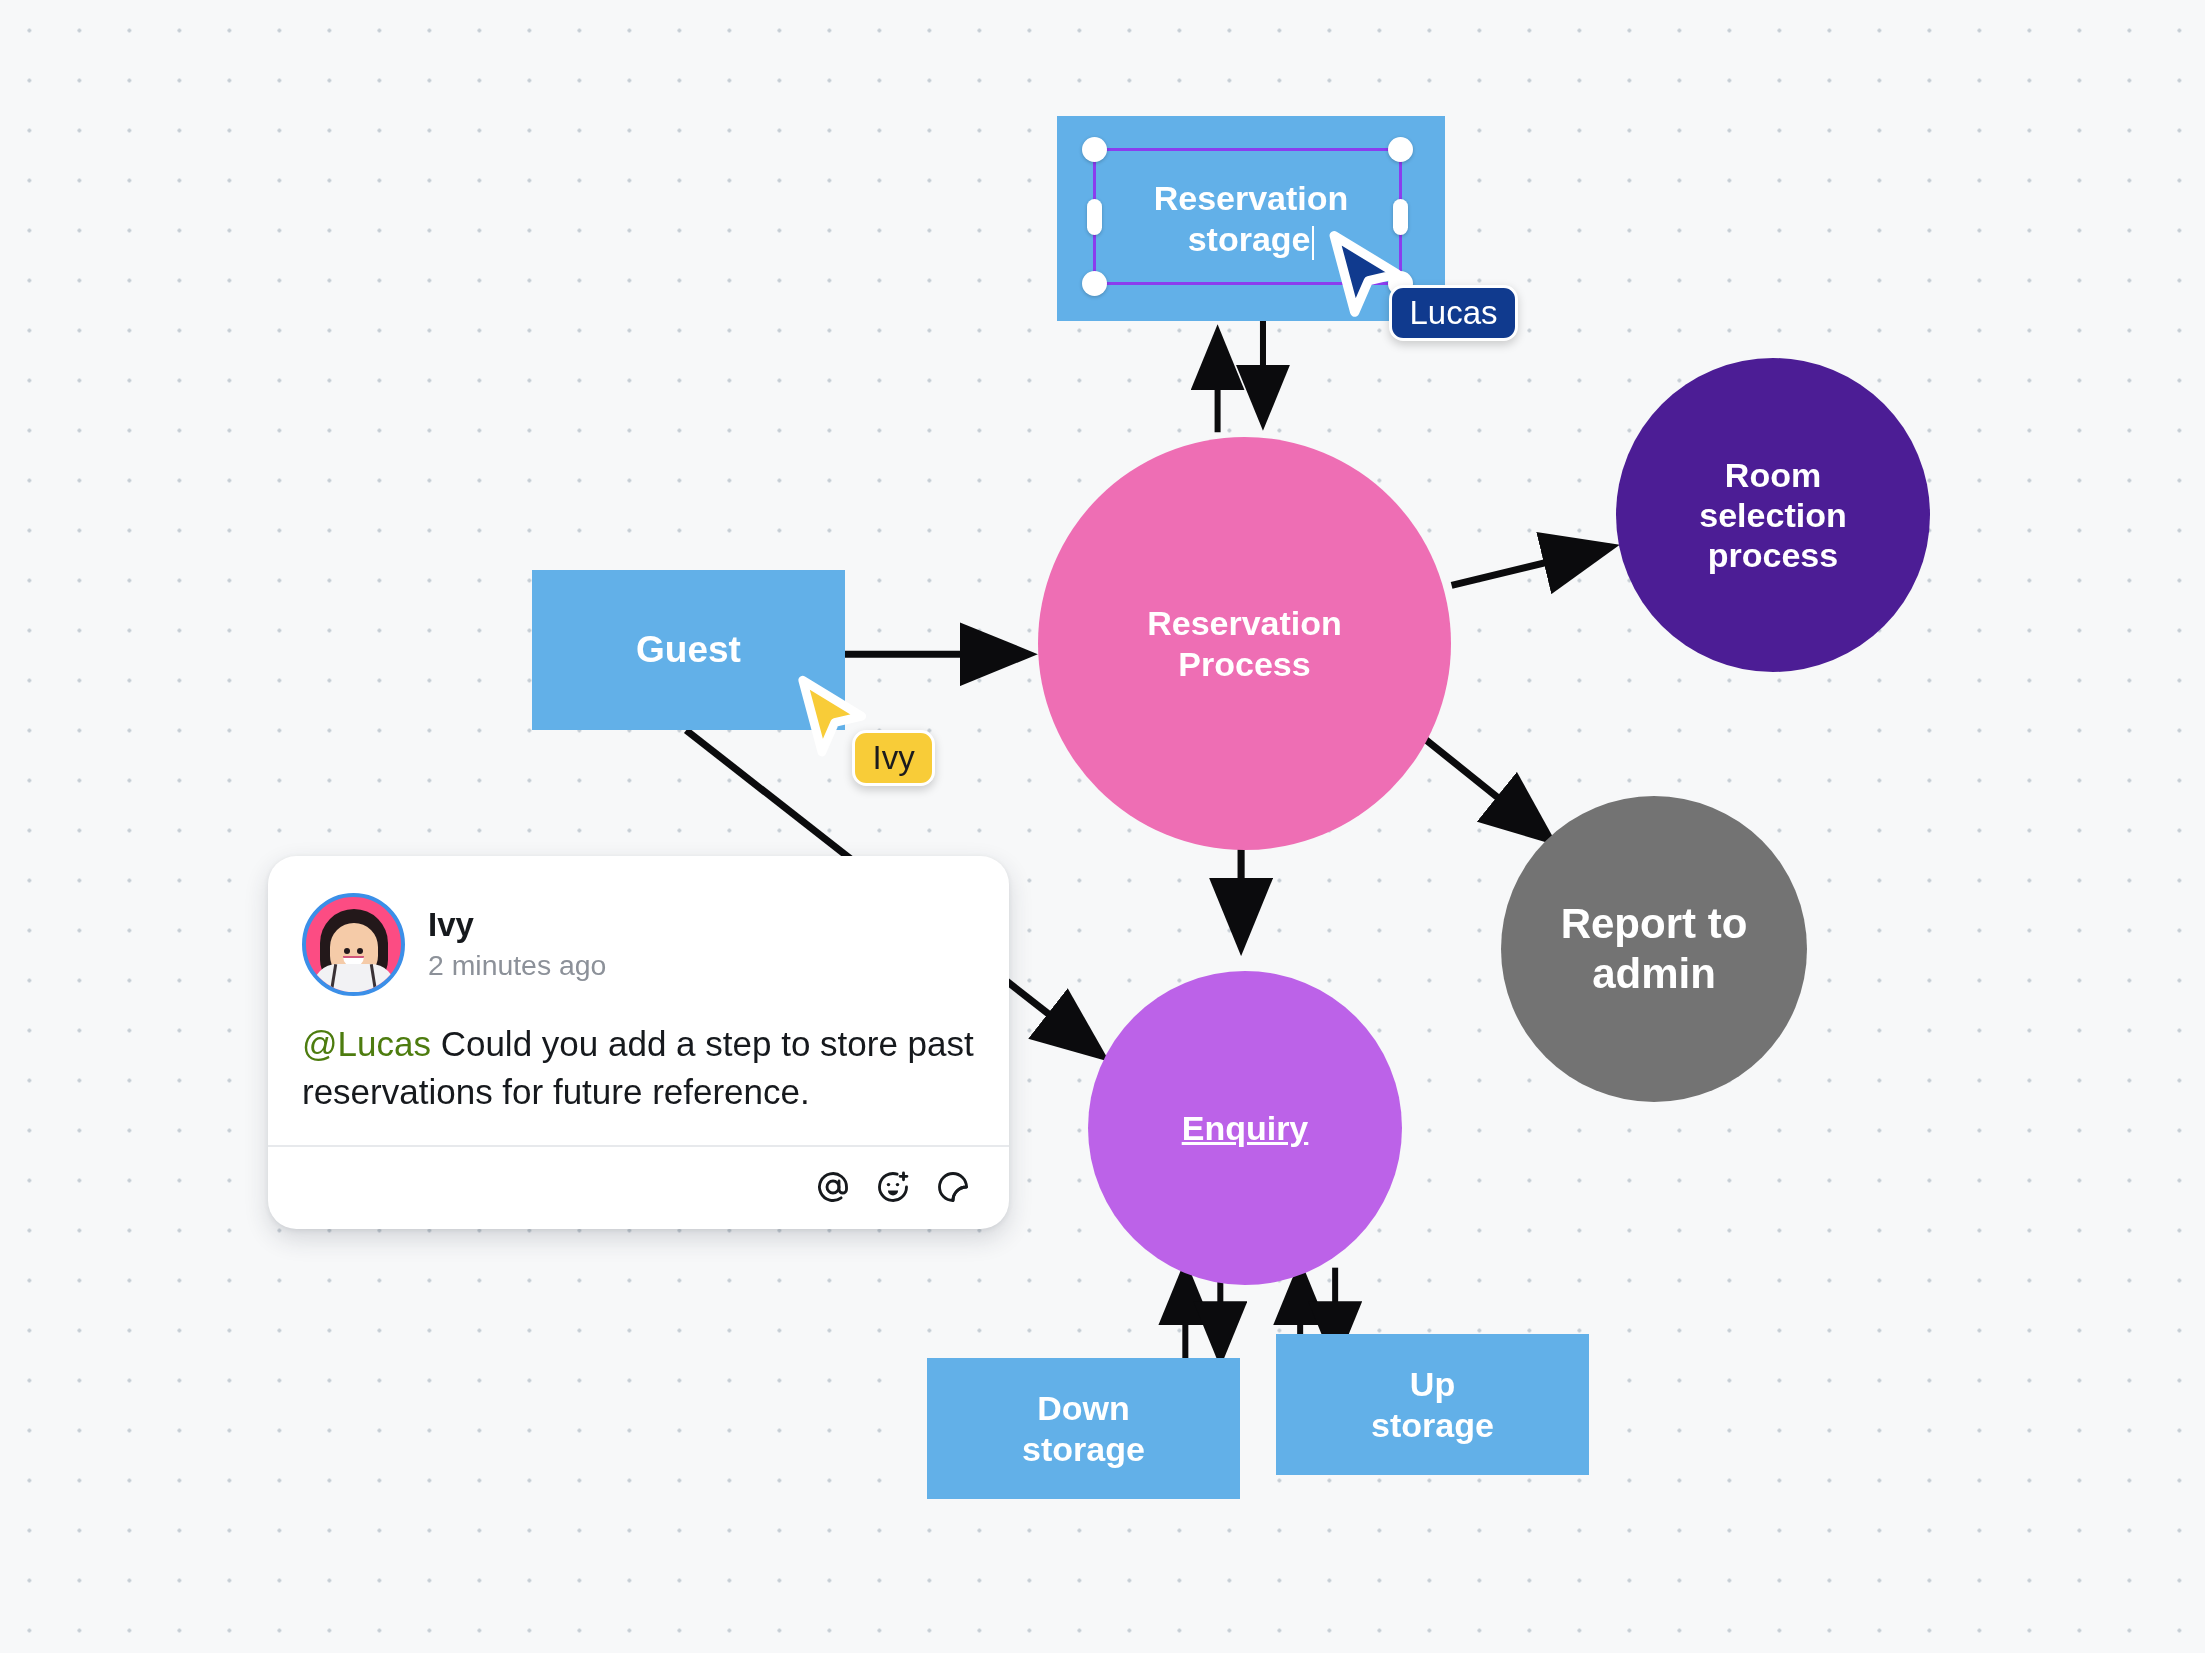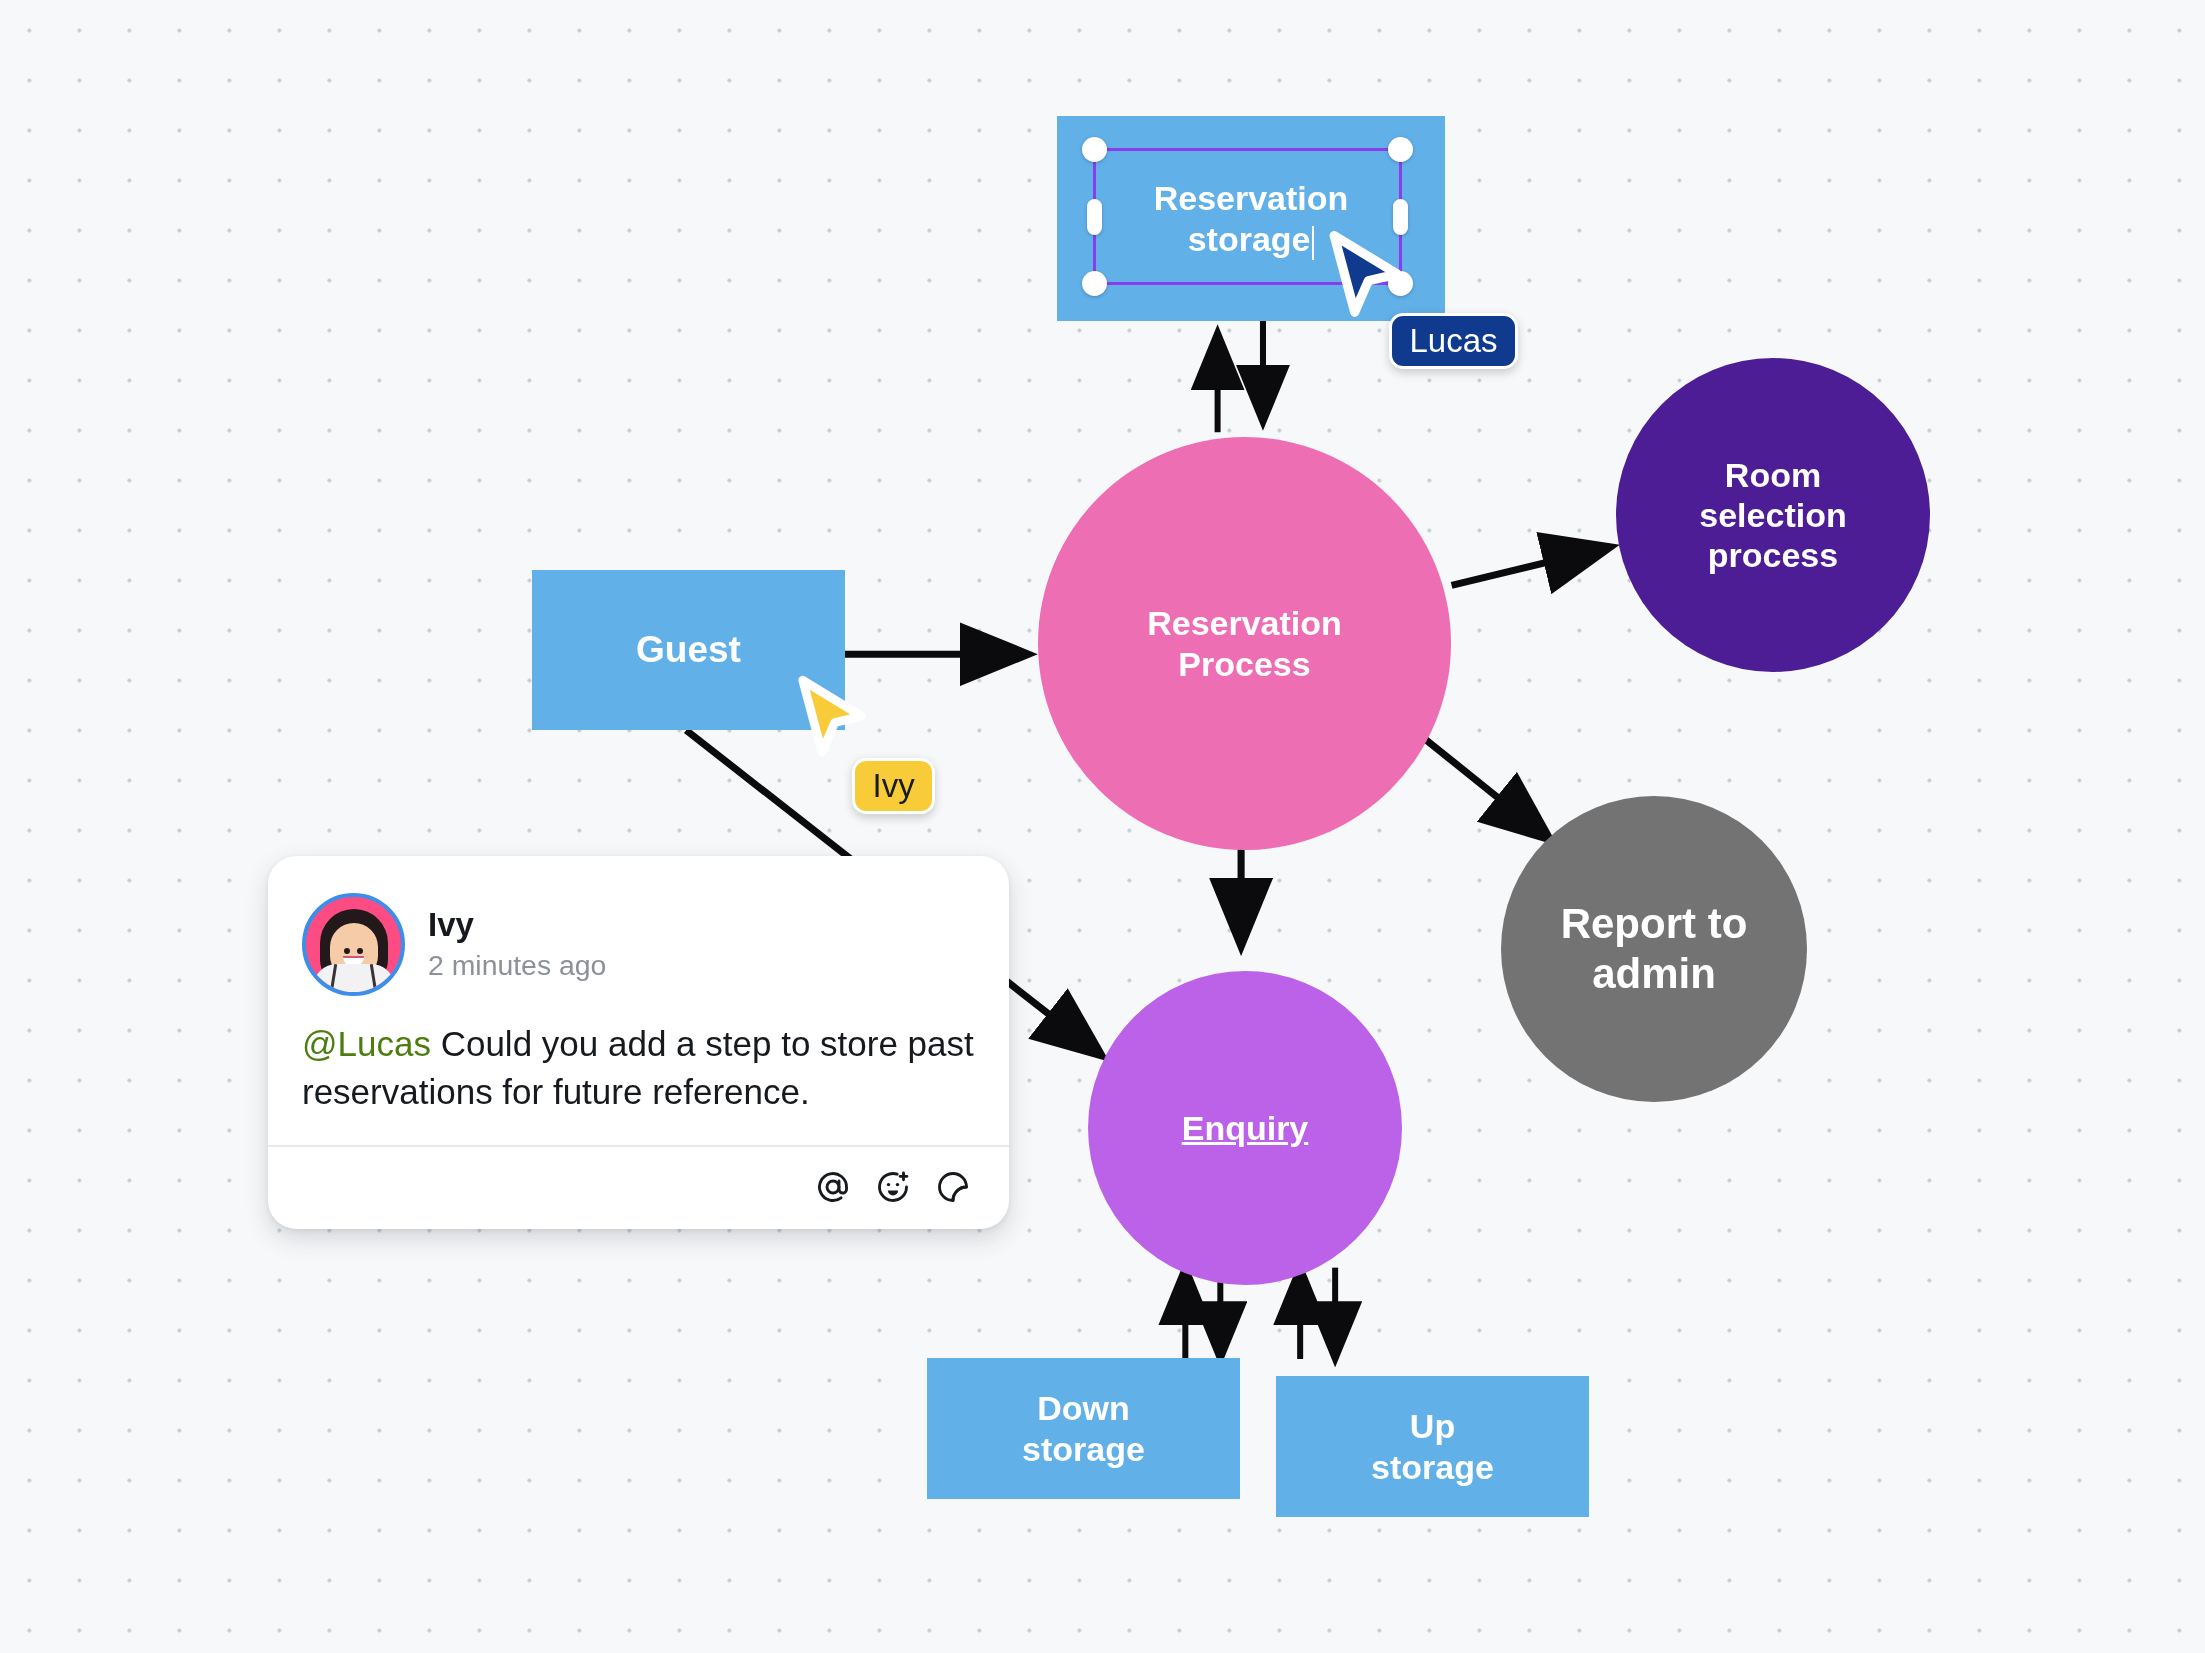--- a/index.html
+++ b/index.html
@@ -66,21 +66,20 @@
   .cursor-badge {
     position:absolute;
     border-radius:14.2px;
     padding:7.7px 17.5px 9.8px 17.5px;
     font-size:33px;
     font-weight:400;
     border:3.8px solid #ffffff;
     box-shadow:0 3.3px 9.8px rgba(0,0,0,.18);
     white-space:nowrap;
     line-height:1;
-    margin-top:28px;
   }
 
   
   #comment-card {
     position:absolute;
     left:268px; top:856px;
     width:741px;
     background:#ffffff;
     border-radius:28.4px;
     box-shadow:0 9.8px 24px rgba(40,45,60,.16), 0 1.6px 5.5px rgba(40,45,60,.08);
@@ -202,21 +201,21 @@
 
 <div class="node circle" style="left:1088px; top:971px; width:314px; height:314px; background:#BC62E8; font-size:34px;text-decoration:underline;">
   <span>Enquiry</span>
 </div>
 
 <div class="node rect" style="left:927px; top:1358px; width:313px; height:141px; font-size:34px;">
   <span>Down
 storage</span>
 </div>
 
-<div class="node rect" style="left:1276px; top:1376px; width:313px; height:141px; font-size:34px;">
+<div class="node rect" style="left:1276px; top:1334px; width:313px; height:141px; font-size:34px;">
   <span>Up
 storage</span>
 </div>
 
 <div id="comment-card">
   <div class="card-head">
     <div class="avatar">
       <div class="av-hair"></div>
       <div class="av-face">
         <span class="av-eye l"></span>

